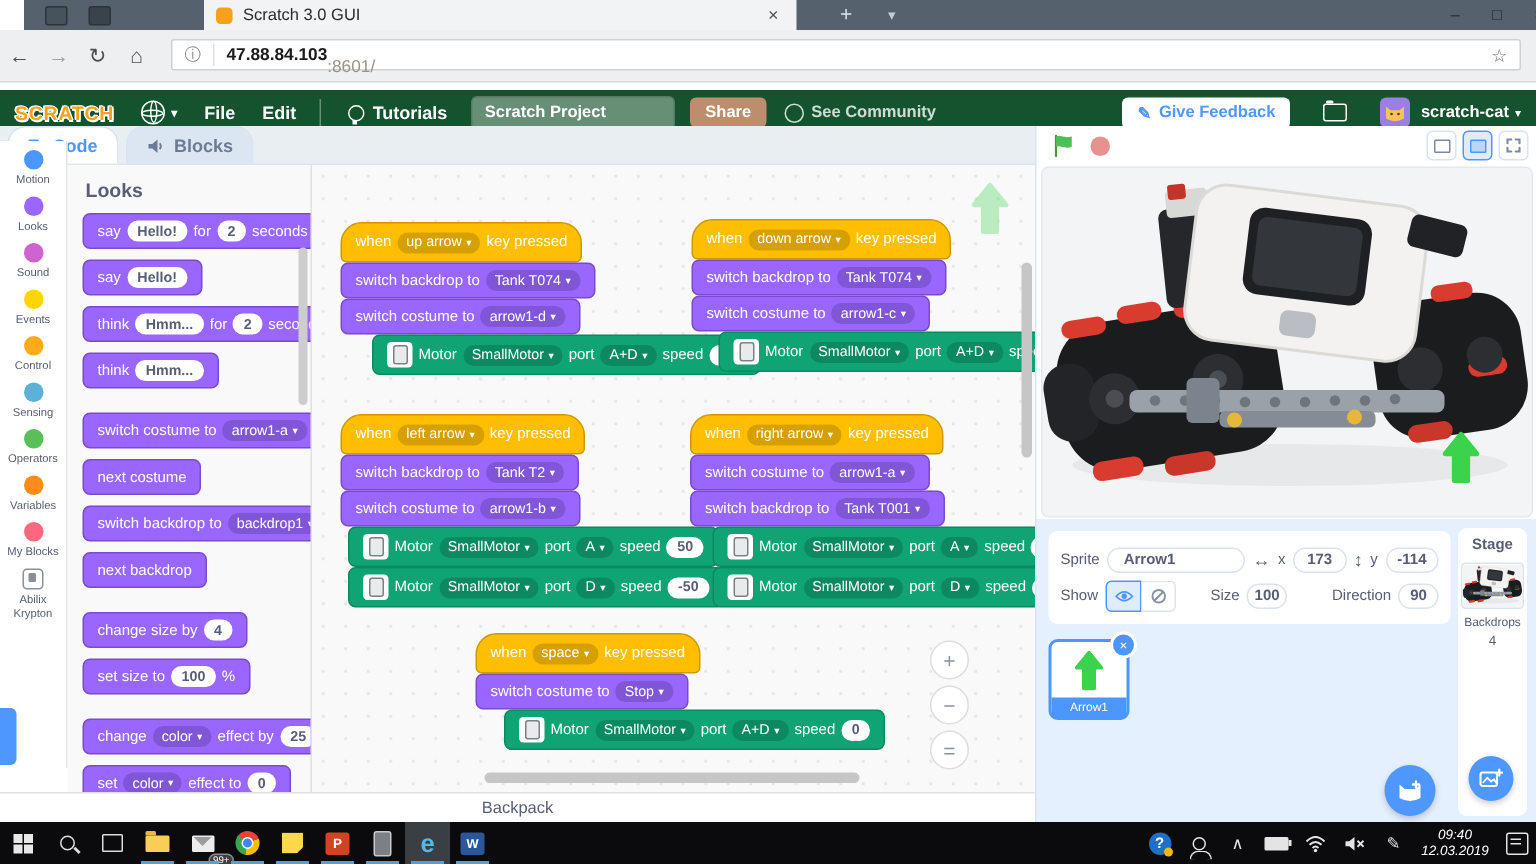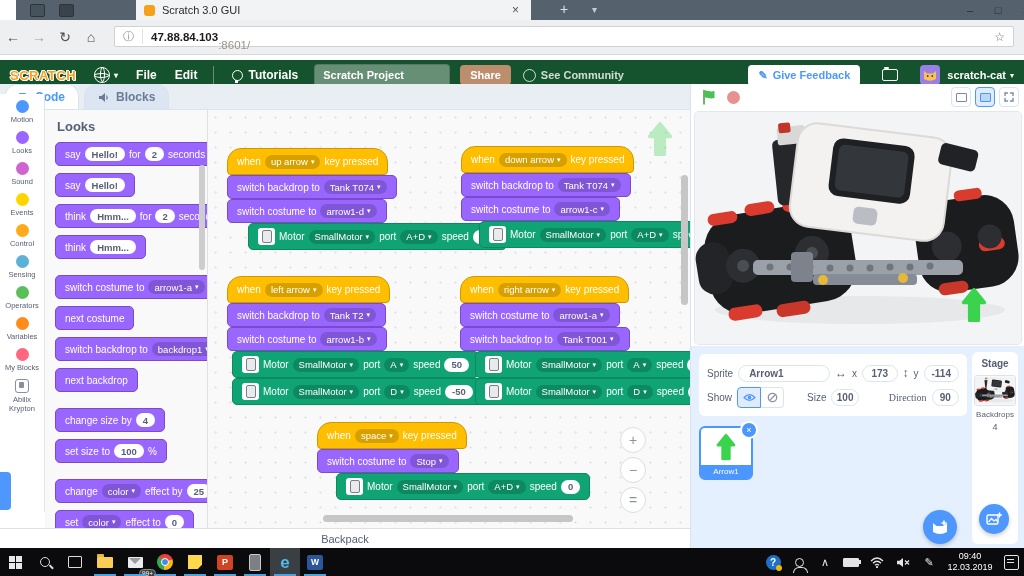--- a/index.html
+++ b/index.html
@@ -189,21 +189,21 @@
   .tray{margin-left:auto;display:flex;align-items:center;}
   .trayic{width:26px;display:flex;align-items:center;justify-content:center;color:#e4e4e4;font-size:11px;flex:none;}
   .helpic{width:15px;height:15px;border-radius:50%;background:#1f6fc4;color:#fff;font-size:10px;font-weight:bold;
     display:flex;align-items:center;justify-content:center;position:relative;}
   .helpic::after{content:"";position:absolute;right:-1px;bottom:-1px;width:6px;height:6px;border-radius:50%;background:#f2b705;}
   .personic{width:7px;height:7px;border:1.5px solid #e4e4e4;border-radius:50%;position:relative;}
   .personic::after{content:"";position:absolute;left:-3px;top:8px;width:13px;height:5px;
     border:1.5px solid #e4e4e4;border-bottom:none;border-radius:6px 6px 0 0;}
   .batic{width:14px;height:7px;border:1px solid #e4e4e4;border-radius:1px;position:relative;background:#e4e4e4;}
   .batic::after{content:"";position:absolute;right:-3px;top:1.5px;width:2px;height:4px;background:#e4e4e4;}
-  .clock{color:#fff;font-size:9px;text-align:center;line-height:1.25;width:56px;flex:none;}
+  .clock{color:#fff;font-size:9px;text-align:center;line-height:1.25;width:56px;flex:none;font-style:italic;}
   .actionic{width:13px;height:13px;border:1.5px solid #e4e4e4;border-radius:2px;position:relative;}
   .actionic::after{content:"";position:absolute;left:2px;top:3px;width:7px;height:1.5px;background:#e4e4e4;
     box-shadow:0 3px 0 #e4e4e4;}
 
   svg{display:block;}
 </style>
 </head>
 <body>
 
 <div class="app">
@@ -837,21 +837,21 @@
           </span>
           <span class="tgl off">
             <svg width="11" height="11" viewBox="0 0 11 11">
               <circle cx="5.5" cy="5.5" r="4.2" fill="none" stroke="#8a93a6" stroke-width="1.3"></circle>
               <path d="M2.5 8.5 L8.5 2.5" stroke="#8a93a6" stroke-width="1.3"></path>
             </svg>
           </span>
         </span>
         <span style="margin-left:18px;">Size</span>
         <span class="oval" style="width:36px;">100</span>
-        <span style="margin-left:25px;font-family:Liberation Serif, serif;">Direction</span>
+        <span style="margin-left:25px;">Direction</span>
         <span class="oval" style="width:36px;">90</span>
       </div>
     </div>
 
     <div id="spritecard">
       <svg style="margin-top:4px;" width="20" height="30" viewBox="0 0 32 44">
           <use href="#uparrow"></use>
         </svg>
       <span class="cardlabel">Arrow1</span>
       <span class="badge">×</span>

